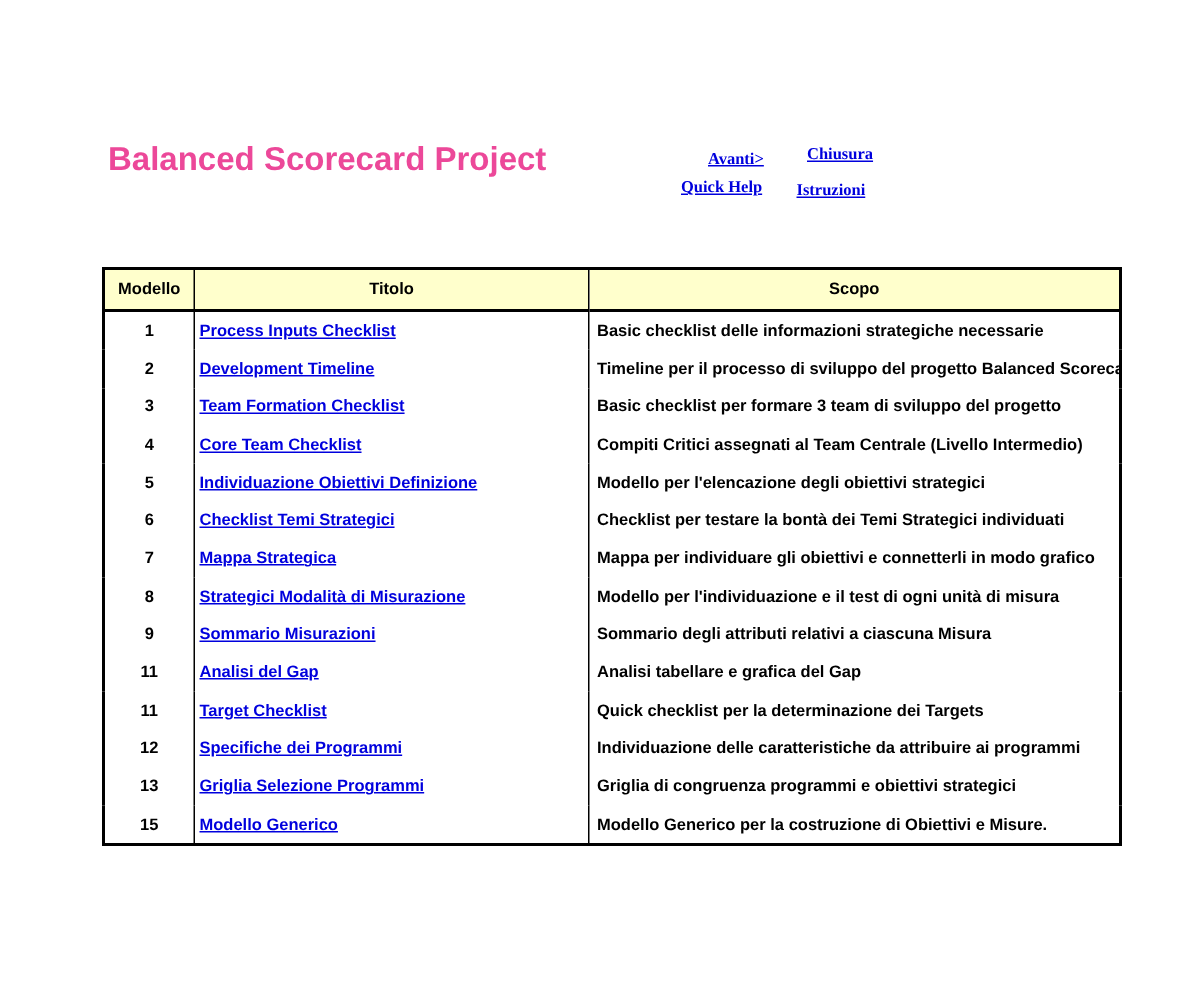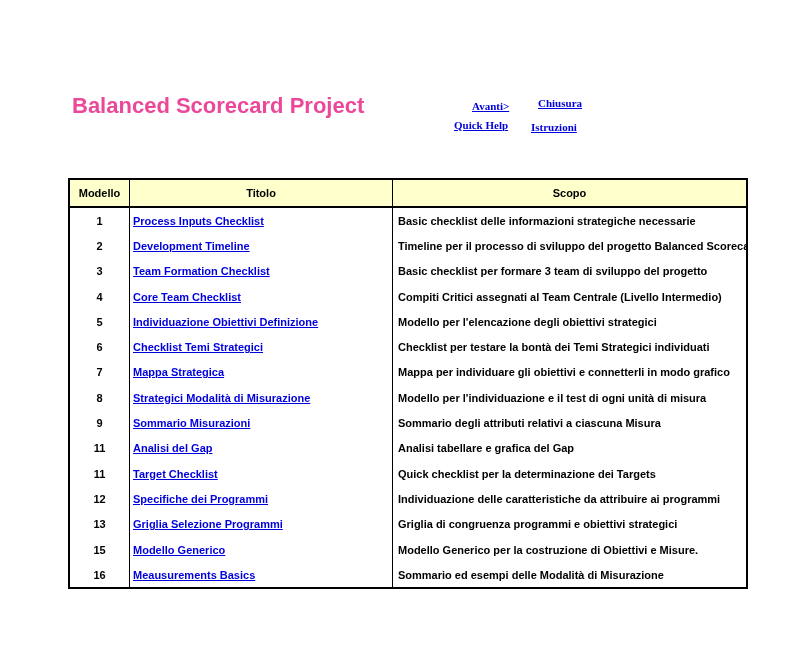--- a/index.html
+++ b/index.html
@@ -146,20 +146,15 @@
     <td class="c-scope">Griglia di congruenza  programmi e obiettivi strategici</td>
   </tr>
 
 
   <tr>
     <td class="c-num">15</td>
     <td class="c-title"><a class="rowlink">Modello Generico</a></td>
     <td class="c-scope">Modello Generico per la costruzione di Obiettivi e Misure.</td>
   </tr>
 
-  <tr>
-    <td class="c-num">16</td>
-    <td class="c-title"><a class="rowlink">Meausurements Basics</a></td>
-    <td class="c-scope">Sommario ed esempi delle Modalità di Misurazione</td>
-  </tr>
 
 </tbody>
 </table>
 
 </body></html>

